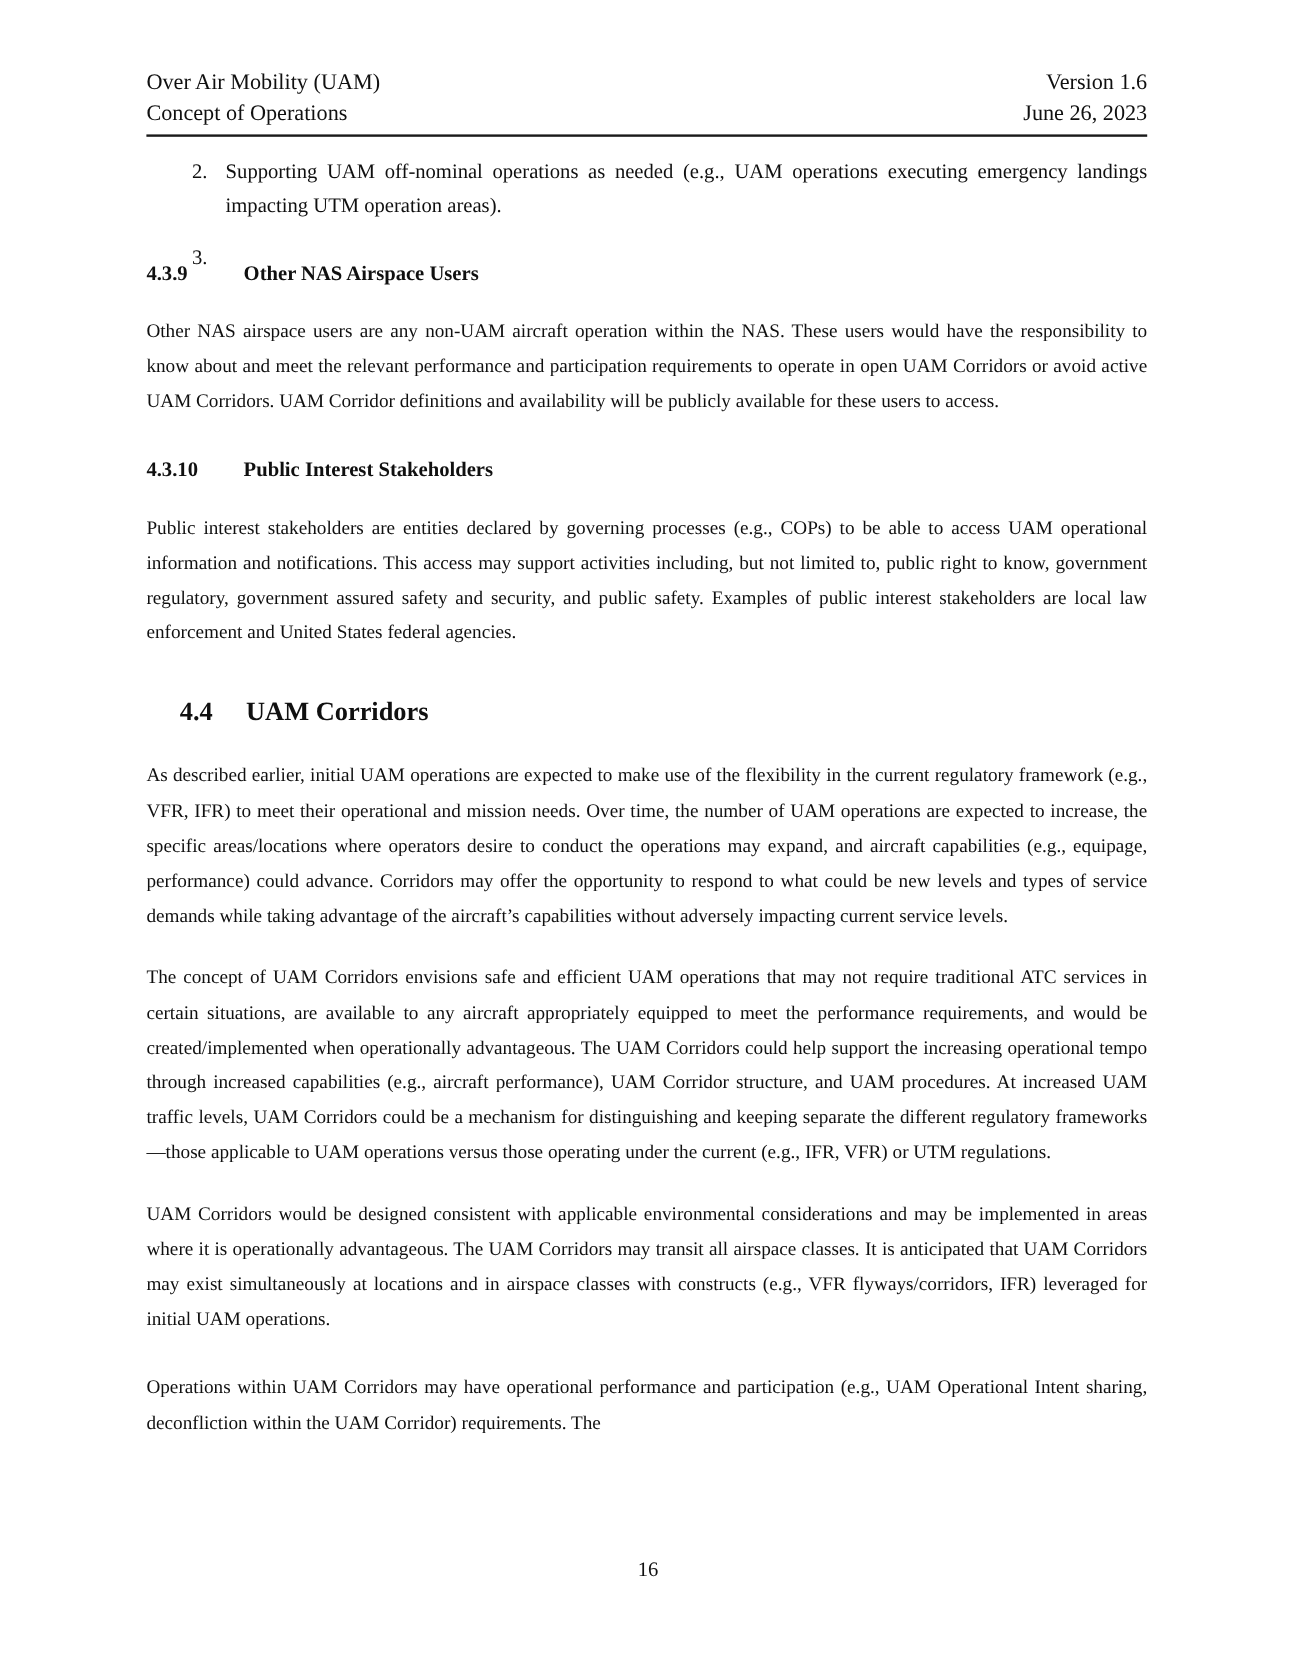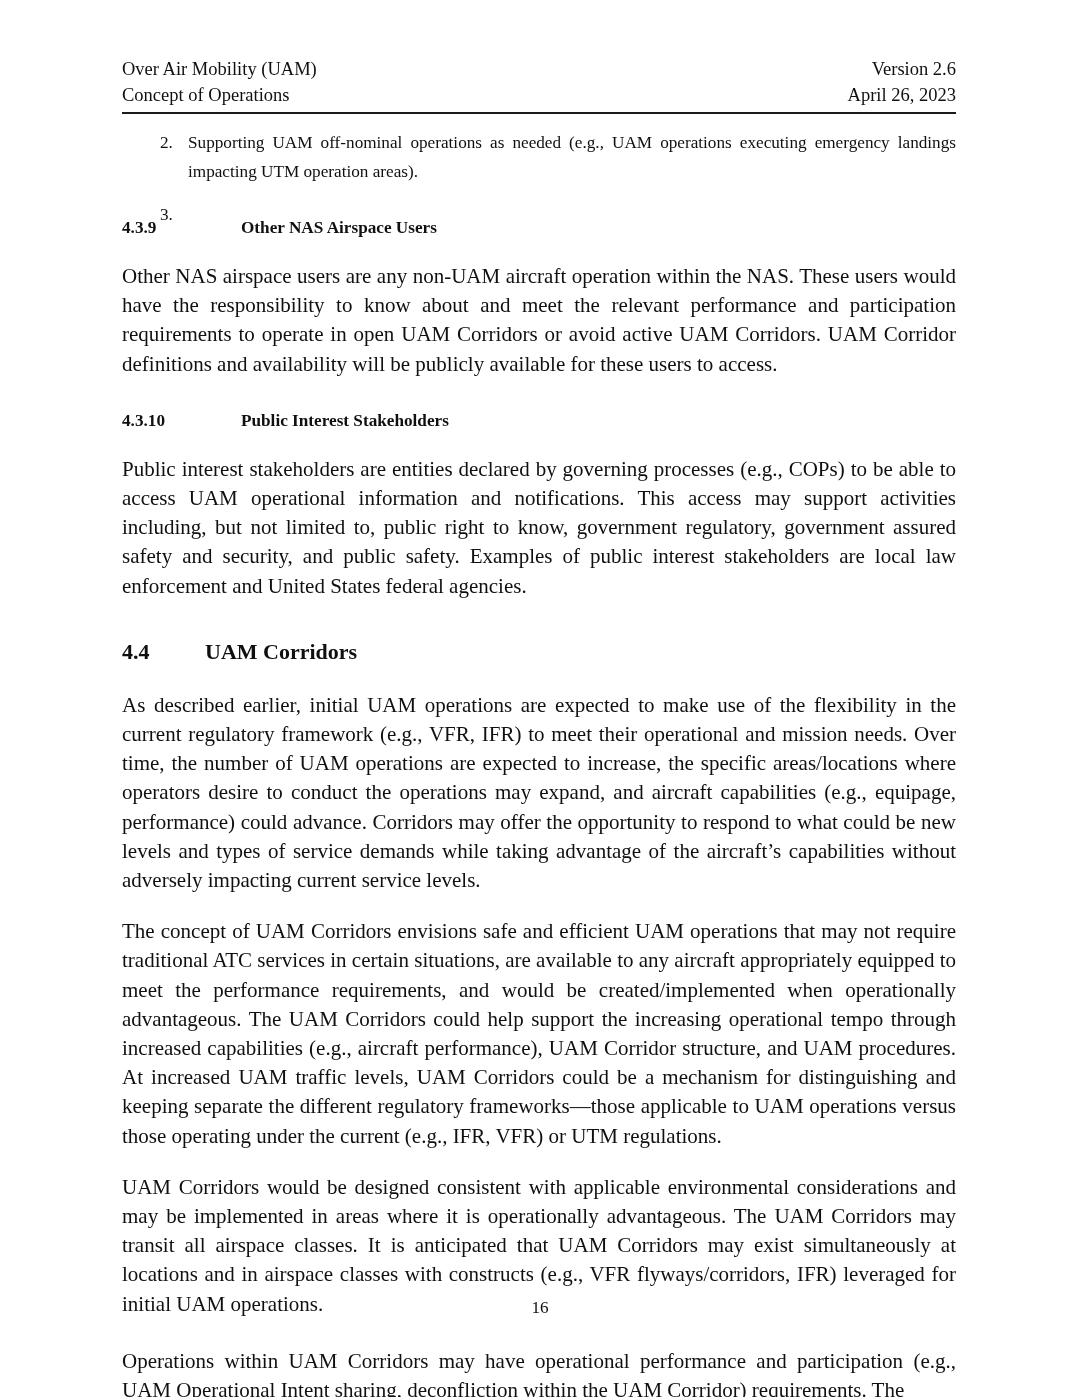--- a/index.html
+++ b/index.html
@@ -90,42 +90,43 @@
     font-size: 17.2px;
     line-height: 24px;
     margin-top: 30px;
     margin-bottom: 22px;
     justify-content: space-between;
   }
   .subhead .sh-num {
     width: 81px;
     flex: 0 0 81px;
   }
-  .subhead .sh-title { flex: 1 1 auto; margin-left: 38px; }
+  .subhead .sh-title { flex: 1 1 auto; }
 
   
   .mainhead {
     display: flex;
     align-items: baseline;
     font-weight: bold;
     font-size: 22px;
     line-height: 30px;
     margin-top: 36px;
     margin-bottom: 24px;
   }
   .mainhead .mh-num {
     width: 83px;
     flex: 0 0 83px;
+    text-align: center;
   }
   .mainhead .mh-title { flex: 1 1 auto; }
 
   
   p.body {
     margin: 0 0 22px 0;
-    font-size: 21px;
+    font-size: 16px;
     line-height: 29.2px;
     text-align: justify;
     text-justify: inter-word;
     hyphens: none;
   }
   p.body:last-child { margin-bottom: 0; }
   p.lastpara { text-align: justify; margin-top: 28px; }
 
   
   .page-number {
@@ -139,25 +140,25 @@
   }
 </style>
 </head>
 <body>
 
 <div class="page">
 
   <div class="page-header">
     <div class="hdr-row">
       <span class="hdr-left">Over Air Mobility (UAM)</span>
-      <span class="hdr-right">Version 2.6</span>
+      <span class="hdr-right">Version 1.6</span>
     </div>
     <div class="hdr-row">
       <span class="hdr-left">Concept of Operations</span>
-      <span class="hdr-right">April 26, 2023</span>
+      <span class="hdr-right">June 26, 2023</span>
     </div>
   </div>
   <div class="hdr-rule"></div>
 
   <div class="content">
 
     <ol class="num-list">
       <li>
         <span class="marker">2.</span>
         <span>Supporting UAM off-nominal operations as needed (e.g., UAM operations executing emergency landings impacting UTM operation areas).</span>

